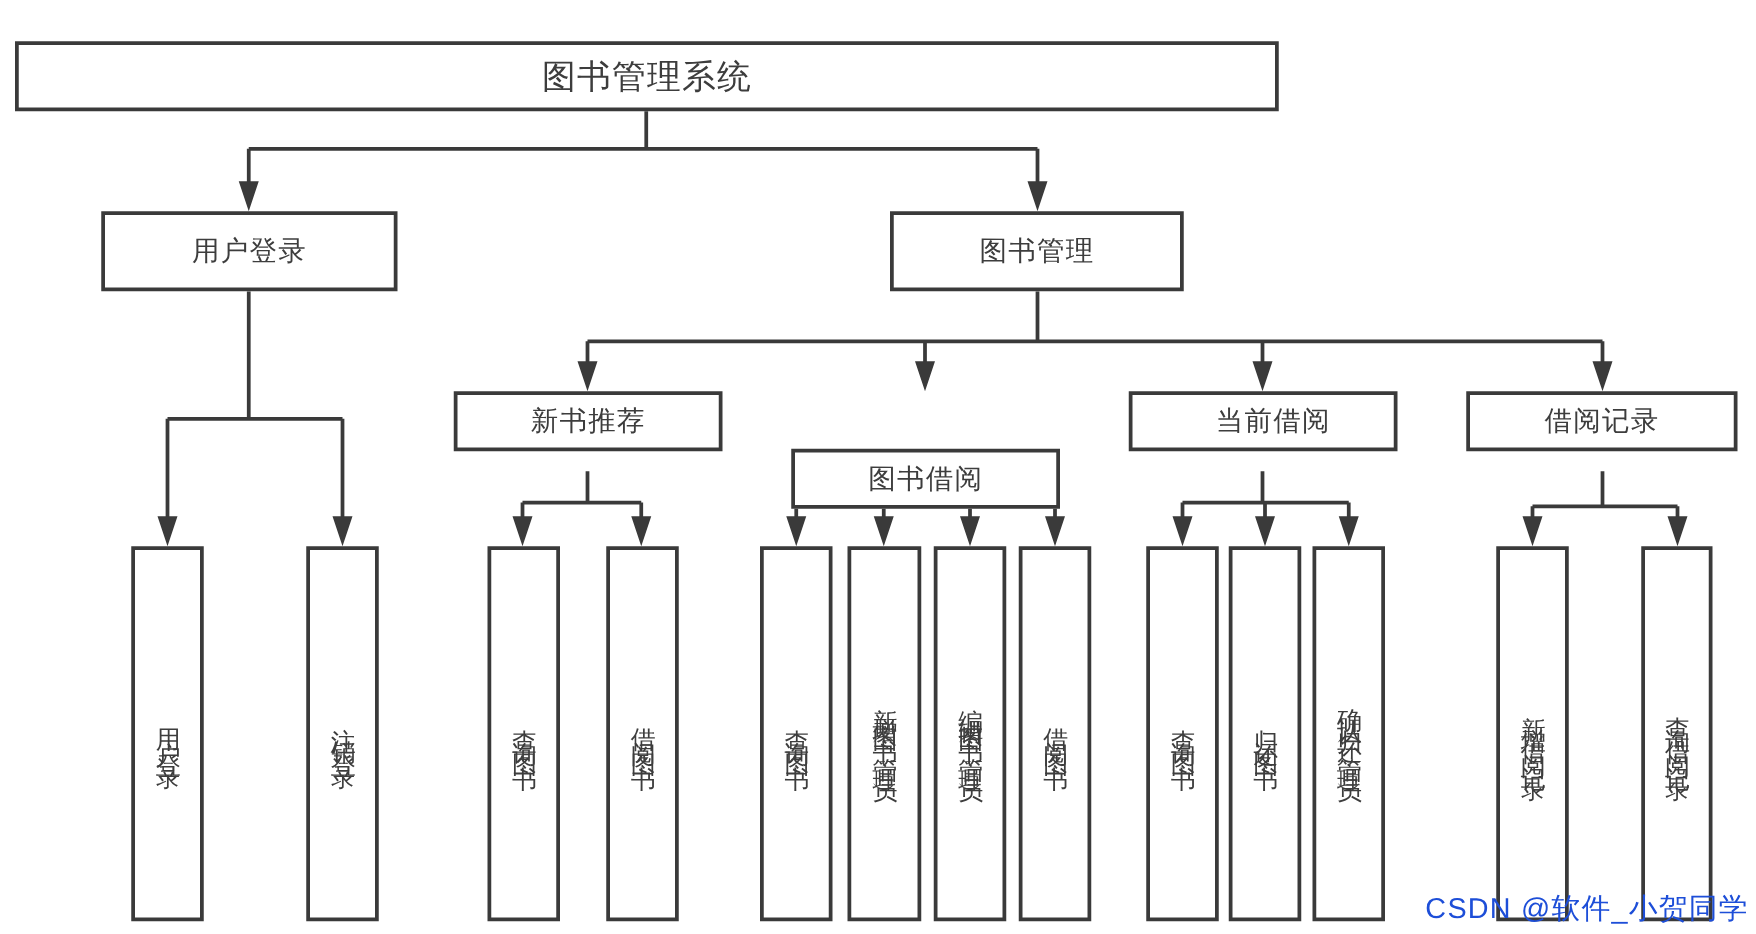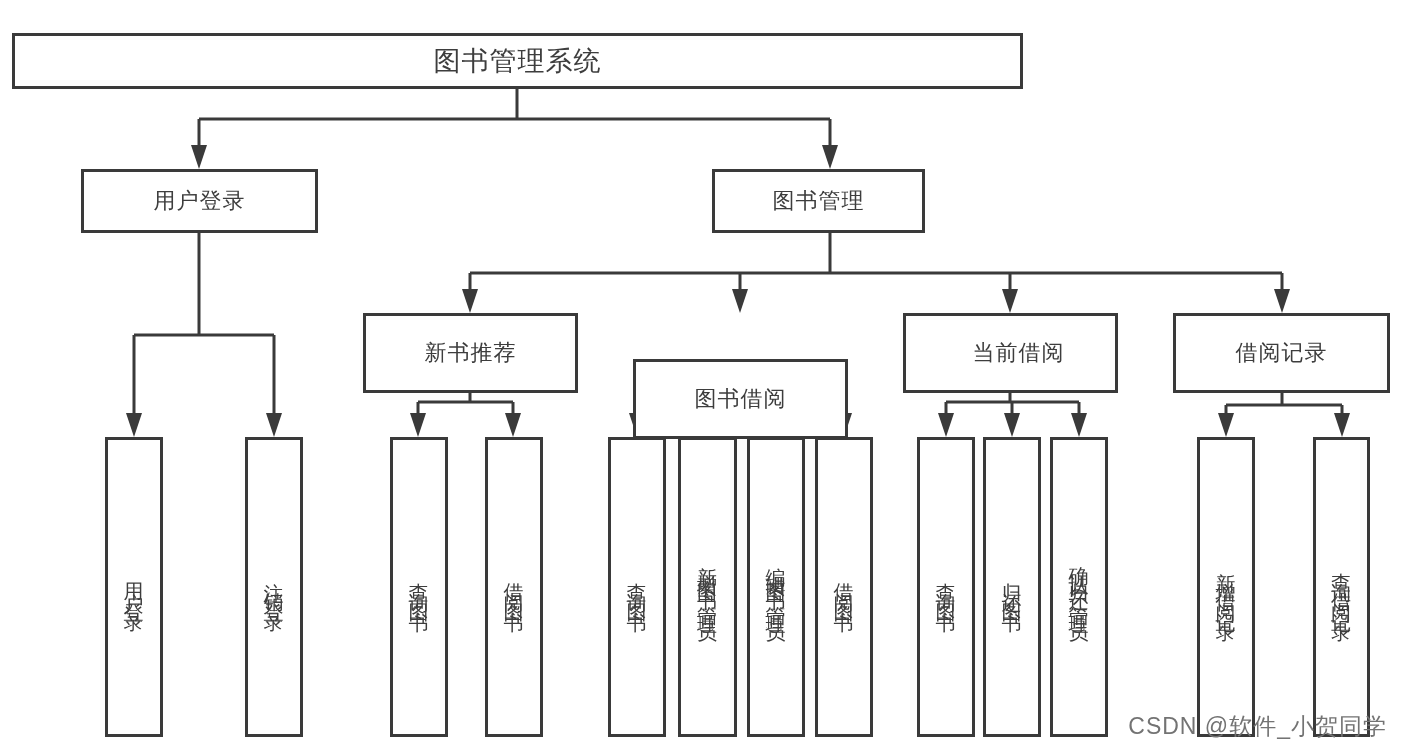--- a/index.html
+++ b/index.html
@@ -19,23 +19,23 @@
     display:flex;align-items:center;justify-content:center;
     color:#3d3d3d;
     font-size:22px;
     letter-spacing:1px;
     white-space:nowrap;
   }
   
   .n-root{left:12px;top:13px;width:1011px;height:56px;font-size:27px;margin-top:20px;}
   
   .n-l2a{left:81px;top:169px;width:237px;height:64px;}
-  .n-l2b{left:712px;top:169px;width:213px;height:64px;}
+  .n-l2b{left:712px;top:169px;width:235px;height:64px;}
   
-  .n-l3{top:313px;height:80px;width:215px;text-align:right;}
+  .n-l3{top:313px;height:48px;width:215px;text-align:right;}
   .n-l3a{left:363px;}
   .n-l3b{left:633px;margin-top:46px;}
   .n-l3c{left:903px;padding-left:16px;}
   .n-l3d{left:1173px;width:217px;}
   
   .leaf{top:437px;height:300px;width:58px;}
   .leaf span{
     writing-mode:vertical-rl;
     text-orientation:mixed;
     font-size:20px;
@@ -46,23 +46,23 @@
   .leaf.long span{letter-spacing:8px;}
   .lf1{left:105px;}  .lf2{left:245px;}
   .lf3{left:390px;}  .lf4{left:485px;}
   .lf5{left:608px;}  .lf6{left:678px;width:59px;}
   .lf7{left:747px;}  .lf8{left:815px;}
   .lf9{left:917px;}  .lf10{left:983px;}
   .lf11{left:1050px;} .lf12{left:1197px;}
   .lf13{left:1313px;width:57px;}
   .watermark{
     position:absolute;
-    right:18px;bottom:5px;
+    right:6px;bottom:5px;
     font-size:23px;
-    color:#737373;
+    color:#1d4ed8;
     letter-spacing:1px;
     z-index:5;
     white-space:nowrap;
   }
 </style>
 </head>
 <body>
 
 <div id="canvas">
 

